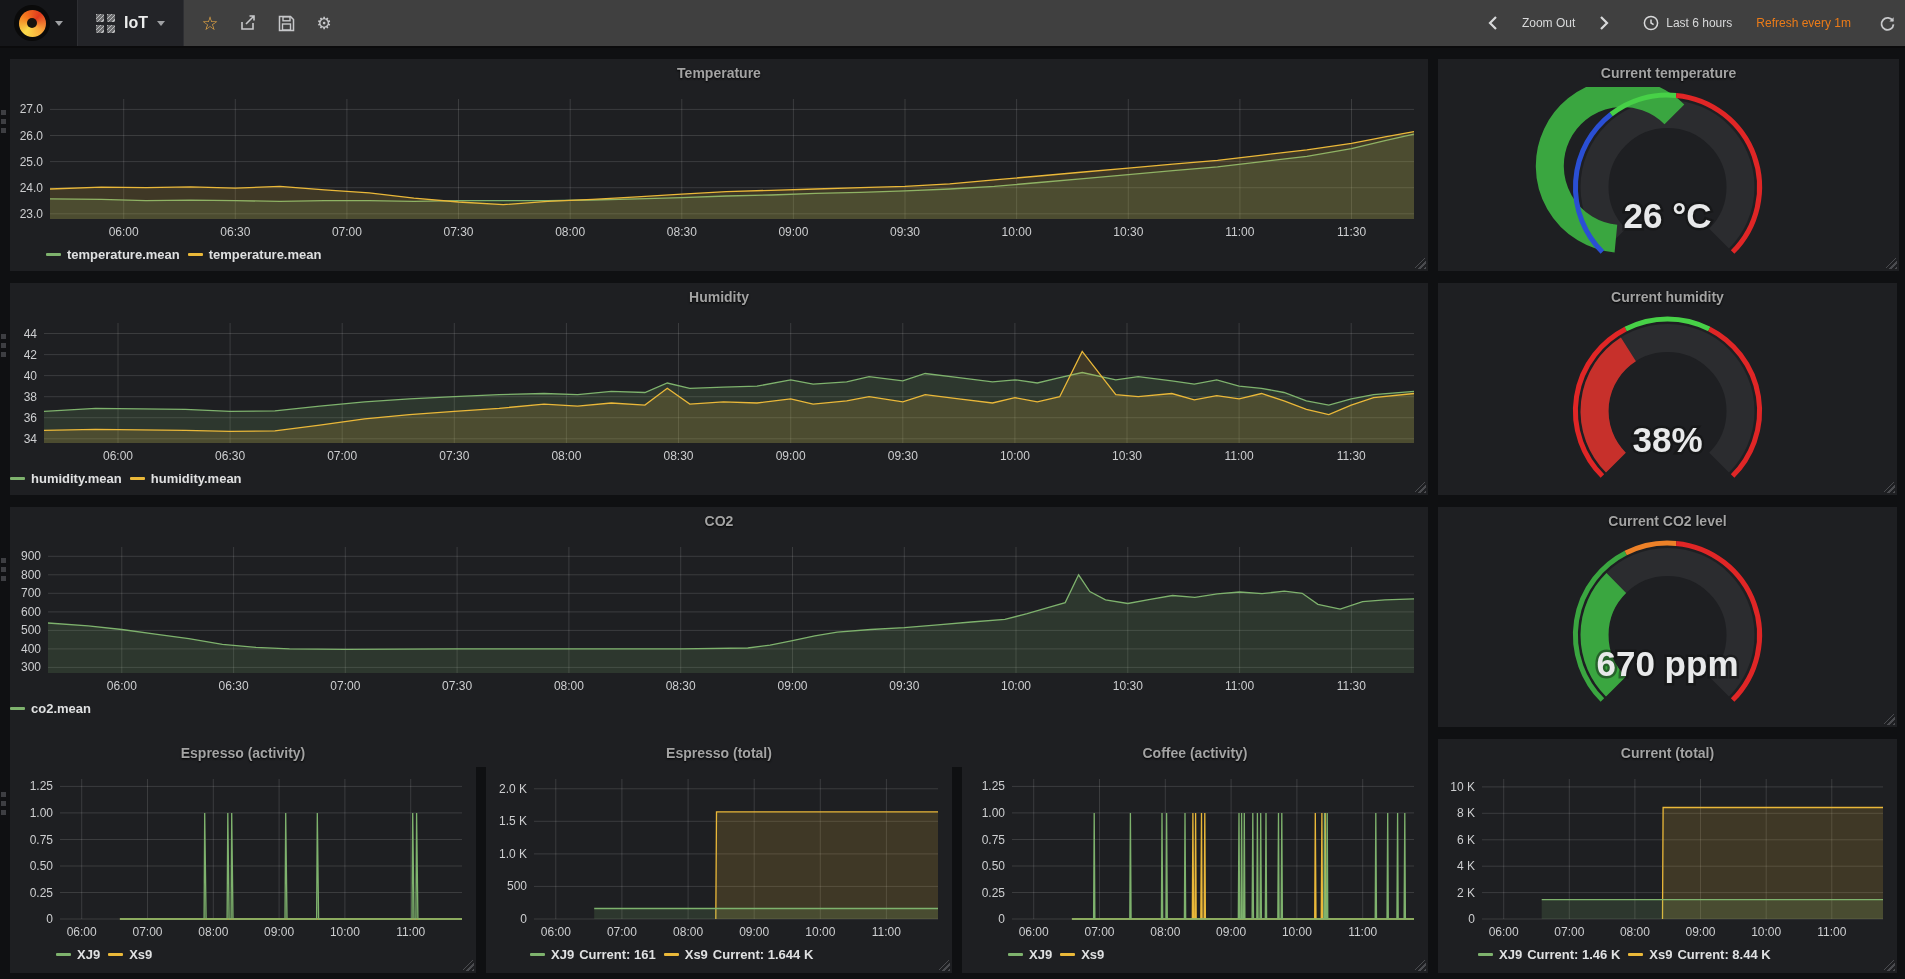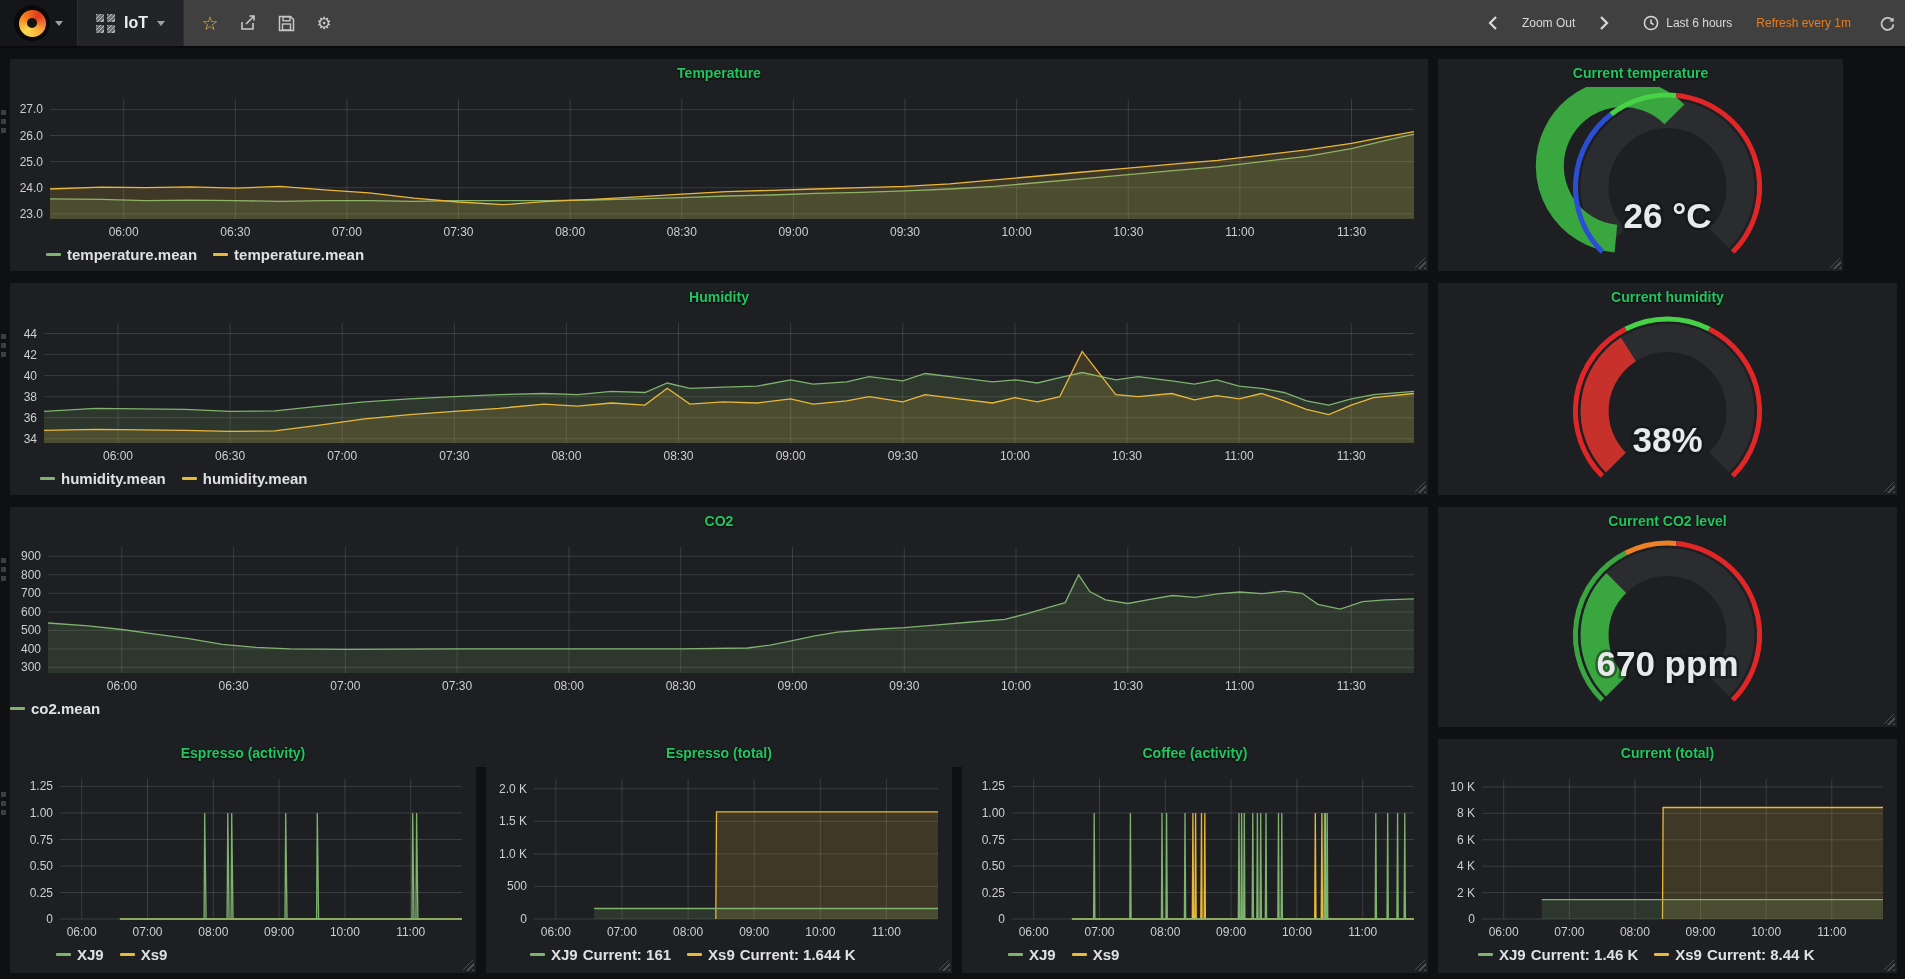--- a/index.html
+++ b/index.html
@@ -22,23 +22,23 @@
   .nav-icons{display:flex;align-items:center;gap:6px;padding:0 10px;}
   .nav-icon{width:32px;height:32px;display:flex;align-items:center;justify-content:center;cursor:pointer;color:#c7c8ca;}
   .star{color:#f6b044;font-size:19px;line-height:1;}
   .nav-right{display:flex;align-items:center;gap:6px;font-size:12px;text-align:center;}
   .nav-btn{display:flex;align-items:center;gap:7px;padding:6px 9px;cursor:pointer;color:#d8d9da;}
   .orange{color:#eb7b18;}
   
   #dash{position:relative;width:1905px;height:933px;}
   .panel{position:absolute;background:#1e1f22;display:flex;flex-direction:column;}
   .panel-title{flex:0 0 28px;display:flex;align-items:center;justify-content:center;
-    font-size:14px;font-weight:bold;color:#22c55e;cursor:pointer;text-shadow:0 1px 2px #000;text-align:center;}
+    font-size:14px;font-weight:bold;color:#a3a3a3;cursor:pointer;text-shadow:0 1px 2px #000;text-align:center;}
   .chart{width:100%;position:relative;}
-  .legend{flex:0 0 22px;display:flex;align-items:center;gap:16px;font-size:15px;font-weight:600;color:#dfe0e1;}
+  .legend{flex:0 0 22px;display:flex;align-items:center;gap:8px;font-size:13px;font-weight:600;color:#dfe0e1;}
   .legend .lg{display:flex;align-items:center;cursor:pointer;}
   .legend .lg i{display:inline-block;width:15px;height:3px;border-radius:1px;margin-right:6px;}
   .legend .lgv{margin-left:5px;font-weight:600;}
   .gauge{flex:1;position:relative;}
   svg text.tick{fill:#cdced0;font-size:12px;}
   svg .ty{text-anchor:end;}
   svg .tx{text-anchor:middle;}
   svg line.grid{stroke:rgba(255,255,255,0.13);stroke-width:1;}
   svg text.gauge-value{fill:#e8e9ea;font-size:35px;font-weight:bold;text-anchor:middle;
     paint-order:stroke;stroke:#101010;stroke-width:5px;stroke-opacity:0.45;}
@@ -179,21 +179,21 @@
           <polyline points="40.0,111.9 91.3,112.4 136.0,113.7 180.6,113.2 225.3,113.7 269.9,114.3 314.6,113.7 359.2,113.7 403.9,114.3 448.5,113.7 493.2,113.7 537.8,113.7 582.5,113.0 627.1,111.9 671.8,110.6 716.4,109.0 761.1,108.0 805.7,106.4 850.4,105.4 895.0,103.8 939.7,102.0 984.3,99.4 1029.0,95.5 1073.6,91.6 1118.3,87.7 1162.9,83.7 1207.5,79.8 1252.2,74.6 1296.8,69.4 1341.5,61.6 1375.0,53.7 1404.0,47.2" fill="none" stroke="#7eb26d" stroke-width="1.3"></polyline>
           <polygon points="40.0,132.0 40.0,102.0 91.3,100.2 136.0,100.7 180.6,99.9 225.3,101.2 269.9,99.4 314.6,102.8 359.2,105.9 403.9,111.1 448.5,115.0 493.2,117.7 537.8,114.3 582.5,112.4 627.1,109.8 671.8,107.2 716.4,104.6 761.1,103.3 805.7,102.0 850.4,100.7 895.0,99.4 939.7,96.8 984.3,92.9 1029.0,89.0 1073.6,85.0 1118.3,81.1 1162.9,77.2 1207.5,73.3 1252.2,68.1 1296.8,62.9 1341.5,56.3 1375.0,49.8 1404.0,44.6 1404.0,132.0" fill="#eab839" opacity="0.17"></polygon>
           <polyline points="40.0,102.0 91.3,100.2 136.0,100.7 180.6,99.9 225.3,101.2 269.9,99.4 314.6,102.8 359.2,105.9 403.9,111.1 448.5,115.0 493.2,117.7 537.8,114.3 582.5,112.4 627.1,109.8 671.8,107.2 716.4,104.6 761.1,103.3 805.7,102.0 850.4,100.7 895.0,99.4 939.7,96.8 984.3,92.9 1029.0,89.0 1073.6,85.0 1118.3,81.1 1162.9,77.2 1207.5,73.3 1252.2,68.1 1296.8,62.9 1341.5,56.3 1375.0,49.8 1404.0,44.6" fill="none" stroke="#eab839" stroke-width="1.3"></polyline>
         </svg></div>
     <div class="legend" style="padding-left: 36px;">
         <span class="lg"><i style="background:#7eb26d"></i>temperature.mean</span>
         <span class="lg"><i style="background:#eab839"></i>temperature.mean</span>
       </div>
     <div class="resize"></div>
   </div>
-  <div class="panel" style="left:1438px;top:11px;width:405px;height:212px">
+  <div class="panel" style="left:1438px;top:11px;width:461px;height:212px">
     <div class="panel-title">Current temperature</div>
     <div class="gauge"><svg width="459" height="184">
           <path d="M 177.9 151.6 A 73 73 0 1 1 281.1 151.6" fill="none" stroke="#2b2c2f" stroke-width="28"></path>
           <path d="M 177.9 151.6 A 73 73 0 1 1 236.4 27.3" fill="none" stroke="#3aa640" stroke-width="28"></path>
           <path d="M 164.4 165.1 A 92 92 0 0 1 173.1 27.3" fill="none" stroke="#2a4fd4" stroke-width="5"></path>
           <path d="M 173.1 27.3 A 92 92 0 0 1 238.2 8.4" fill="none" stroke="#47d147" stroke-width="5"></path>
           <path d="M 238.2 8.4 A 92 92 0 0 1 294.6 165.1" fill="none" stroke="#e02626" stroke-width="5"></path>
           <text class="gauge-value" x="229.5" y="141.4">26 °C</text>
         </svg></div>
     <div class="resize"></div>
@@ -236,21 +236,21 @@
           <text class="tick ty" x="27" y="68.6">40</text>
           <line class="grid" x1="34" x2="1404" y1="43.6" y2="43.6"></line>
           <text class="tick ty" x="27" y="47.6">42</text>
           <line class="grid" x1="34" x2="1404" y1="22.5" y2="22.5"></line>
           <text class="tick ty" x="27" y="26.5">44</text>
           <polygon points="34.0,132.0 34.0,100.4 85.6,97.3 130.4,97.8 175.3,98.3 220.1,100.4 264.9,99.9 309.8,95.2 354.6,90.9 399.5,87.8 444.3,85.7 489.2,83.6 534.0,82.5 567.6,83.6 601.3,80.4 634.9,81.5 657.3,72.0 679.8,77.3 713.4,76.2 747.0,75.2 780.7,68.8 803.1,73.1 836.7,70.9 859.1,65.7 892.8,69.9 915.2,62.5 948.8,66.7 982.5,70.9 1004.9,68.8 1027.3,72.0 1049.7,66.7 1072.2,61.5 1105.8,68.8 1128.2,65.7 1161.8,69.9 1184.3,73.1 1206.7,68.8 1229.1,75.2 1251.5,77.3 1274.0,81.5 1296.4,89.9 1318.8,94.1 1341.2,87.8 1363.6,83.6 1404.0,80.4 1404.0,132.0" fill="#7eb26d" opacity="0.17"></polygon>
           <polyline points="34.0,100.4 85.6,97.3 130.4,97.8 175.3,98.3 220.1,100.4 264.9,99.9 309.8,95.2 354.6,90.9 399.5,87.8 444.3,85.7 489.2,83.6 534.0,82.5 567.6,83.6 601.3,80.4 634.9,81.5 657.3,72.0 679.8,77.3 713.4,76.2 747.0,75.2 780.7,68.8 803.1,73.1 836.7,70.9 859.1,65.7 892.8,69.9 915.2,62.5 948.8,66.7 982.5,70.9 1004.9,68.8 1027.3,72.0 1049.7,66.7 1072.2,61.5 1105.8,68.8 1128.2,65.7 1161.8,69.9 1184.3,73.1 1206.7,68.8 1229.1,75.2 1251.5,77.3 1274.0,81.5 1296.4,89.9 1318.8,94.1 1341.2,87.8 1363.6,83.6 1404.0,80.4" fill="none" stroke="#7eb26d" stroke-width="1.3"></polyline>
           <polygon points="34.0,132.0 34.0,119.4 85.6,118.3 130.4,118.8 175.3,119.4 220.1,120.4 264.9,119.9 309.8,114.1 354.6,107.8 399.5,103.6 444.3,100.4 489.2,97.3 534.0,93.1 567.6,95.2 601.3,92.0 634.9,94.1 657.3,77.3 679.8,93.1 713.4,90.9 747.0,92.0 780.7,87.8 803.1,93.1 836.7,89.9 859.1,85.7 892.8,90.9 915.2,83.6 948.8,87.8 982.5,92.0 1004.9,86.7 1027.3,90.9 1049.7,85.7 1072.2,40.4 1105.8,83.6 1128.2,85.7 1161.8,82.5 1184.3,88.8 1206.7,84.6 1229.1,87.8 1251.5,82.5 1274.0,89.9 1296.4,98.3 1318.8,103.6 1341.2,94.1 1363.6,86.7 1404.0,82.5 1404.0,132.0" fill="#eab839" opacity="0.17"></polygon>
           <polyline points="34.0,119.4 85.6,118.3 130.4,118.8 175.3,119.4 220.1,120.4 264.9,119.9 309.8,114.1 354.6,107.8 399.5,103.6 444.3,100.4 489.2,97.3 534.0,93.1 567.6,95.2 601.3,92.0 634.9,94.1 657.3,77.3 679.8,93.1 713.4,90.9 747.0,92.0 780.7,87.8 803.1,93.1 836.7,89.9 859.1,85.7 892.8,90.9 915.2,83.6 948.8,87.8 982.5,92.0 1004.9,86.7 1027.3,90.9 1049.7,85.7 1072.2,40.4 1105.8,83.6 1128.2,85.7 1161.8,82.5 1184.3,88.8 1206.7,84.6 1229.1,87.8 1251.5,82.5 1274.0,89.9 1296.4,98.3 1318.8,103.6 1341.2,94.1 1363.6,86.7 1404.0,82.5" fill="none" stroke="#eab839" stroke-width="1.3"></polyline>
         </svg></div>
-    <div class="legend" style="padding-left: 30px;">
+    <div class="legend" style="">
         <span class="lg"><i style="background:#7eb26d"></i>humidity.mean</span>
         <span class="lg"><i style="background:#eab839"></i>humidity.mean</span>
       </div>
     <div class="resize"></div>
   </div>
   <div class="panel" style="left:1438px;top:235px;width:459px;height:212px">
     <div class="panel-title">Current humidity</div>
     <div class="gauge"><svg width="459" height="184">
           <path d="M 177.9 151.6 A 73 73 0 1 1 281.1 151.6" fill="none" stroke="#2b2c2f" stroke-width="28"></path>
           <path d="M 177.9 151.6 A 73 73 0 0 1 190.4 38.4" fill="none" stroke="#c7302b" stroke-width="28"></path>

